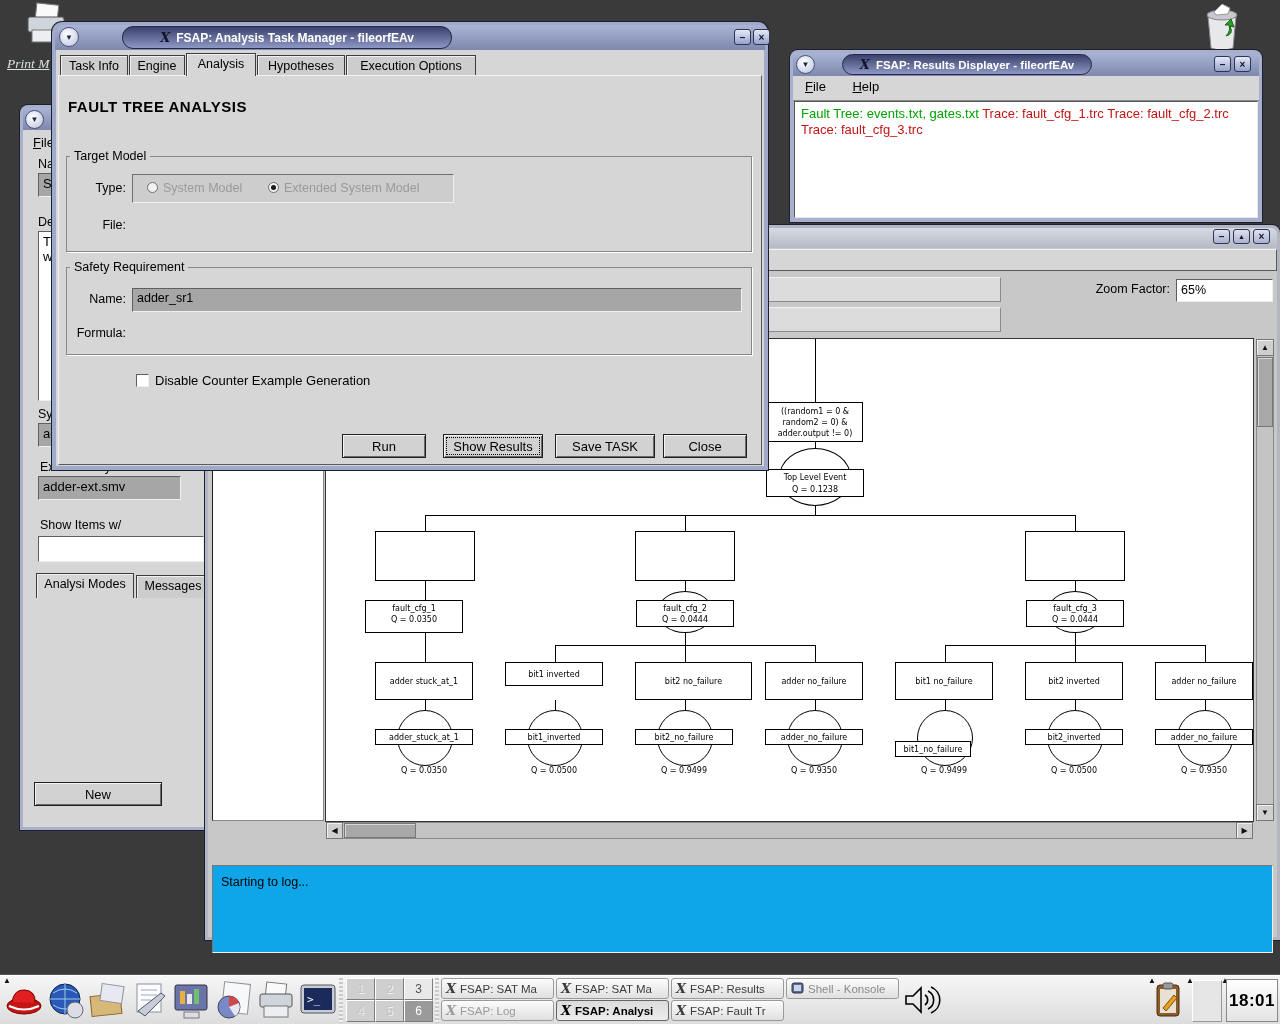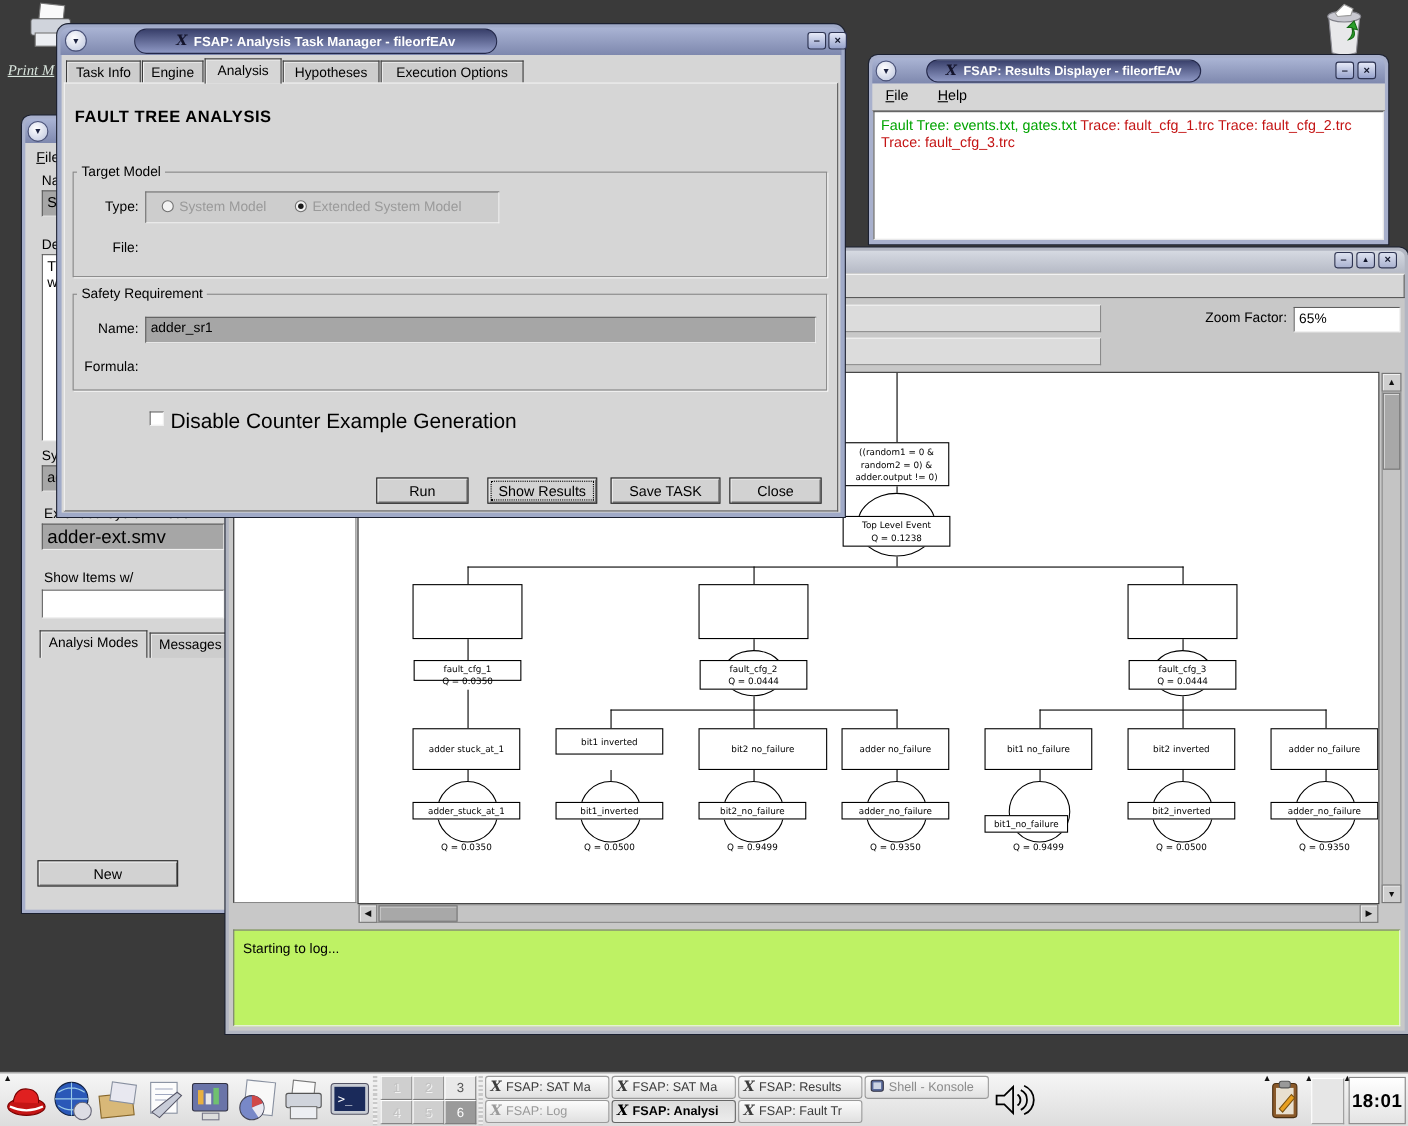--- a/index.html
+++ b/index.html
@@ -91,21 +91,21 @@
     <div class="a lbl" style="left:18px;top:52px">Na</div>
     <div class="a sunkg" style="left:18px;top:68px;width:166px;height:24px;font-size:13px">Sim</div>
     <div class="a lbl" style="left:18px;top:110px">De</div>
     <div class="a sunkw" style="left:18px;top:126px;width:166px;height:170px;font-size:13px;padding:2px 4px">
       <div>Th</div>
       <div>wh</div>
     </div>
     <div class="a lbl" style="left:18px;top:302px">Sy</div>
     <div class="a sunkg" style="left:18px;top:318px;width:166px;height:24px;font-size:13px">ad</div>
     <div class="a lbl" style="left:20px;top:355px;white-space:nowrap">Extended System Model:</div>
-    <div class="a sunkg" style="left:18px;top:371px;width:166px;height:24px;font-size:17px">adder-ext.smv</div>
+    <div class="a sunkg" style="left:18px;top:371px;width:143px;height:24px;font-size:13px">adder-ext.smv</div>
     <div class="a lbl" style="left:20px;top:413px">Show Items w/</div>
     <div class="a sunkw" style="left:18px;top:431px;width:166px;height:26px"></div>
     <div class="a tab tabact" style="left:16px;top:468px;width:98px;height:25px">Analysi Modes</div>
     <div class="a tab" style="left:116px;top:470px;width:74px;height:23px;overflow:hidden">Messages</div>
     <div class="a btn" style="left:14px;top:677px;width:128px;height:24px">New</div>
   </div>
 
   <div class="a winframe" style="left:205px;top:225px;width:1075px;height:715px;background:#b2b6c2;border-radius:8px 8px 0 0">
     <div class="a tbarg" style="left:3px;top:3px;width:1069px;height:20px;border-radius:6px 6px 0 0"></div>
     <div class="a wbtn wbtn2" style="left:1008px;top:4px;width:17px;height:15px">–</div>
@@ -160,21 +160,21 @@
       <div>Top Level Event</div>
       <div>Q = 0.1238</div>
     </div>
 
     <div class="a tbox" style="left:170px;top:306px;width:100px;height:50px"></div>
     <div class="a tbox" style="left:430px;top:306px;width:100px;height:50px"></div>
     <div class="a tbox" style="left:820px;top:306px;width:100px;height:50px"></div>
 
     <div class="a dome" style="left:452px;top:366px;width:56px;height:42px"></div>
     <div class="a dome" style="left:842px;top:366px;width:56px;height:42px"></div>
-    <div class="a tbox" style="left:171px;top:375px;width:98px;height:19px;padding-top:2px;line-height:11px">
+    <div class="a tbox" style="left:160px;top:375px;width:98px;height:33px;padding-top:2px;line-height:11px">
       <div>fault_cfg_1</div>
       <div>Q = 0.0350</div>
     </div>
     <div class="a tbox" style="left:431px;top:375px;width:98px;height:27px;padding-top:2px;line-height:11px">
       <div>fault_cfg_2</div>
       <div>Q = 0.0444</div>
     </div>
     <div class="a tbox" style="left:821px;top:375px;width:98px;height:27px;padding-top:2px;line-height:11px">
       <div>fault_cfg_3</div>
       <div>Q = 0.0444</div>
@@ -245,21 +245,21 @@
 
     <div class="a strack" style="left:1051px;top:114px;width:18px;height:482px"></div>
     <div class="a sb" style="left:1051px;top:114px;width:18px;height:17px">▲</div>
     <div class="a sthumb" style="left:1052px;top:132px;width:16px;height:70px"></div>
     <div class="a sb" style="left:1051px;top:579px;width:18px;height:17px">▼</div>
     <div class="a strack" style="left:121px;top:597px;width:927px;height:17px"></div>
     <div class="a sb" style="left:121px;top:597px;width:17px;height:17px">◀</div>
     <div class="a sthumb" style="left:139px;top:598px;width:72px;height:15px"></div>
     <div class="a sb" style="left:1031px;top:597px;width:17px;height:17px">▶</div>
 
-    <div class="a" style="left:7px;top:620px;width:1061px;height:88px;background:#bef264;border:1px solid;border-color:#777 #f0f0f0 #f0f0f0 #777;box-sizing:border-box">
+    <div class="a" style="left:7px;top:640px;width:1061px;height:88px;background:#0ea5e9;border:1px solid;border-color:#777 #f0f0f0 #f0f0f0 #777;box-sizing:border-box">
       <div style="padding:9px 8px;font-size:12.5px">Starting to log...</div>
     </div>
   </div>
 
   <div class="a winframe" style="left:790px;top:50px;width:472px;height:172px;background:#a8b0cc;border-radius:8px 8px 0 0">
     <div class="a tbar" style="left:3px;top:3px;width:466px;height:23px;border-radius:6px 6px 0 0"></div>
     <div class="a rbtn" style="left:6px;top:5px;width:19px;height:19px">▼</div>
     <div class="a caps" style="left:52px;top:4px;width:250px;height:21px;font-size:11.5px">
       <span class="xg" style="color:#14142c">X</span>
       <span>FSAP: Results Displayer - fileorfEAv</span>
@@ -312,21 +312,21 @@
     <div class="a" style="left:232px;top:159px;font-size:12.5px;color:#9a9a9a">Extended System Model</div>
     <div class="a lbl" style="left:44px;top:196px;width:30px;text-align:right">File:</div>
 
     <div class="a grp" style="left:14px;top:245px;width:686px;height:88px"></div>
     <div class="a gl" style="left:18px;top:238px">Safety Requirement</div>
     <div class="a lbl" style="left:30px;top:270px;width:44px;text-align:right">Name:</div>
     <div class="a sunkg" style="left:80px;top:266px;width:610px;height:24px">adder_sr1</div>
     <div class="a lbl" style="left:16px;top:304px;width:58px;text-align:right">Formula:</div>
 
     <div class="a cb" style="left:84px;top:352px;width:13px;height:13px"></div>
-    <div class="a lbl" style="left:103px;top:351px;font-size:19px">Disable Counter Example Generation</div>
+    <div class="a lbl" style="left:103px;top:351px;font-size:13px">Disable Counter Example Generation</div>
 
     <div class="a btn" style="left:290px;top:412px;width:84px;height:24px">Run</div>
     <div class="a btn" style="left:391px;top:412px;width:100px;height:24px;outline:1px dotted #000;outline-offset:-4px">Show Results</div>
     <div class="a btn" style="left:503px;top:412px;width:100px;height:24px">Save TASK</div>
     <div class="a btn" style="left:611px;top:412px;width:84px;height:24px">Close</div>
   </div>
 
   <div class="a" id="taskbar" style="left:0;top:975px;width:1280px;height:49px">
     <div class="a tri" style="left:3px;top:1px">▲</div>
     <div class="a" style="left:4px;top:5px"><svg width="40" height="40">

